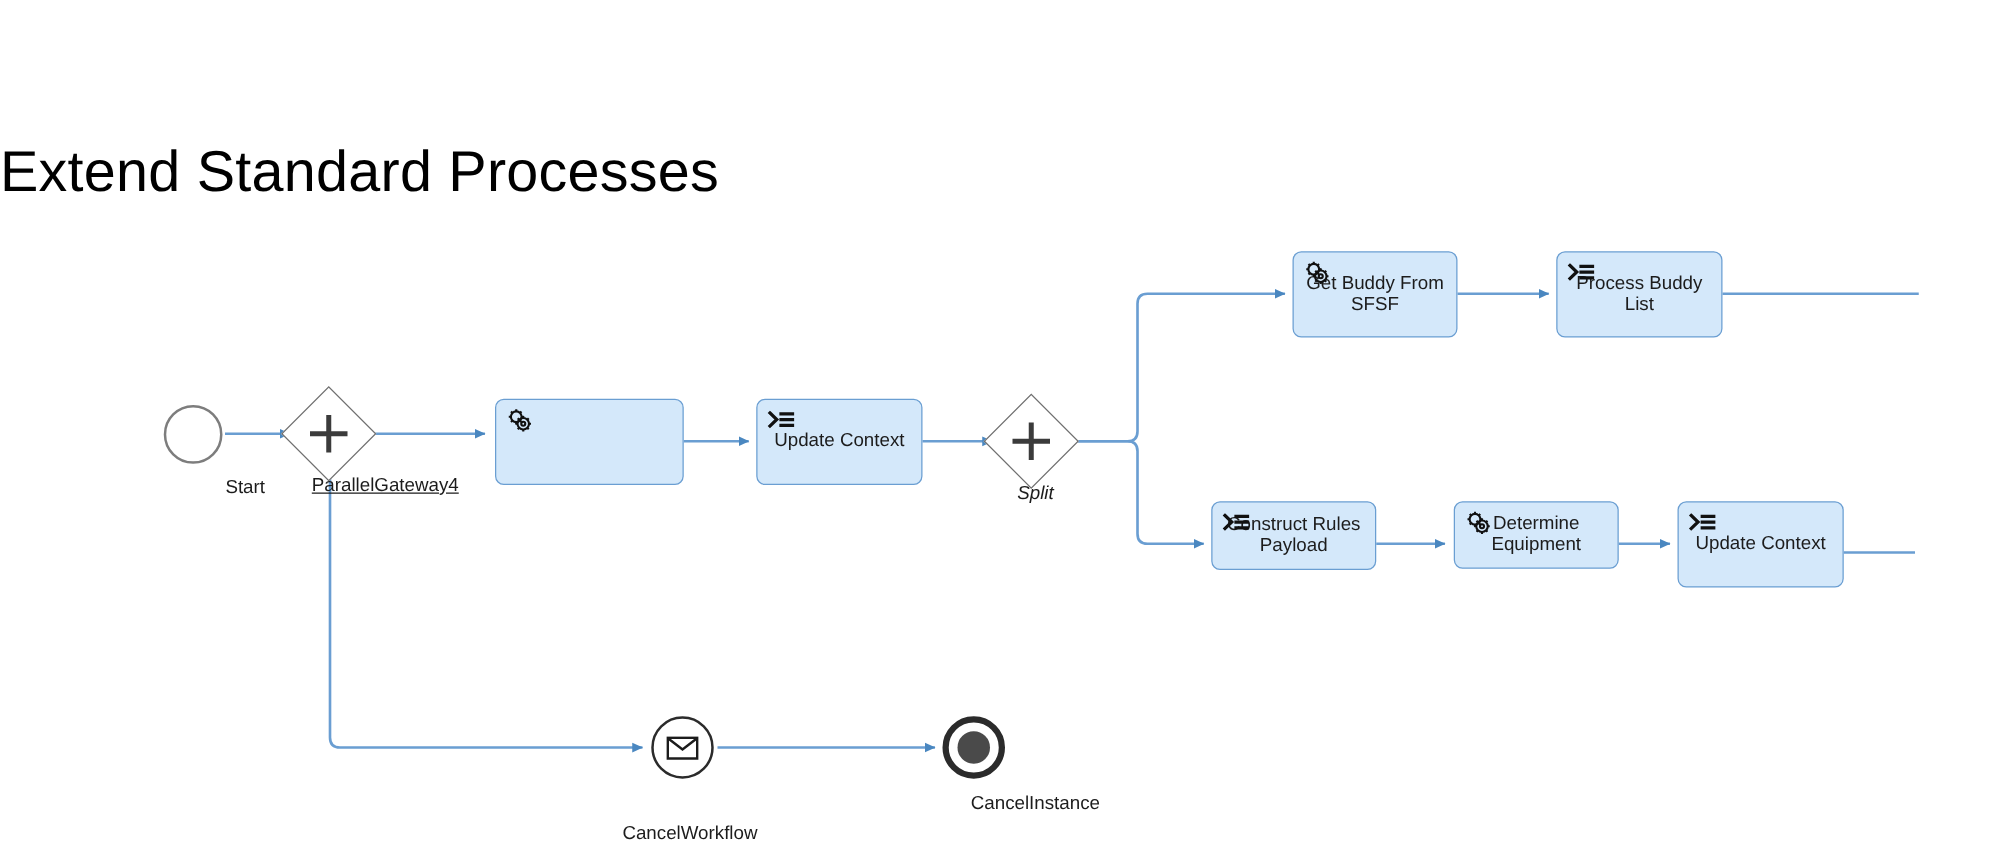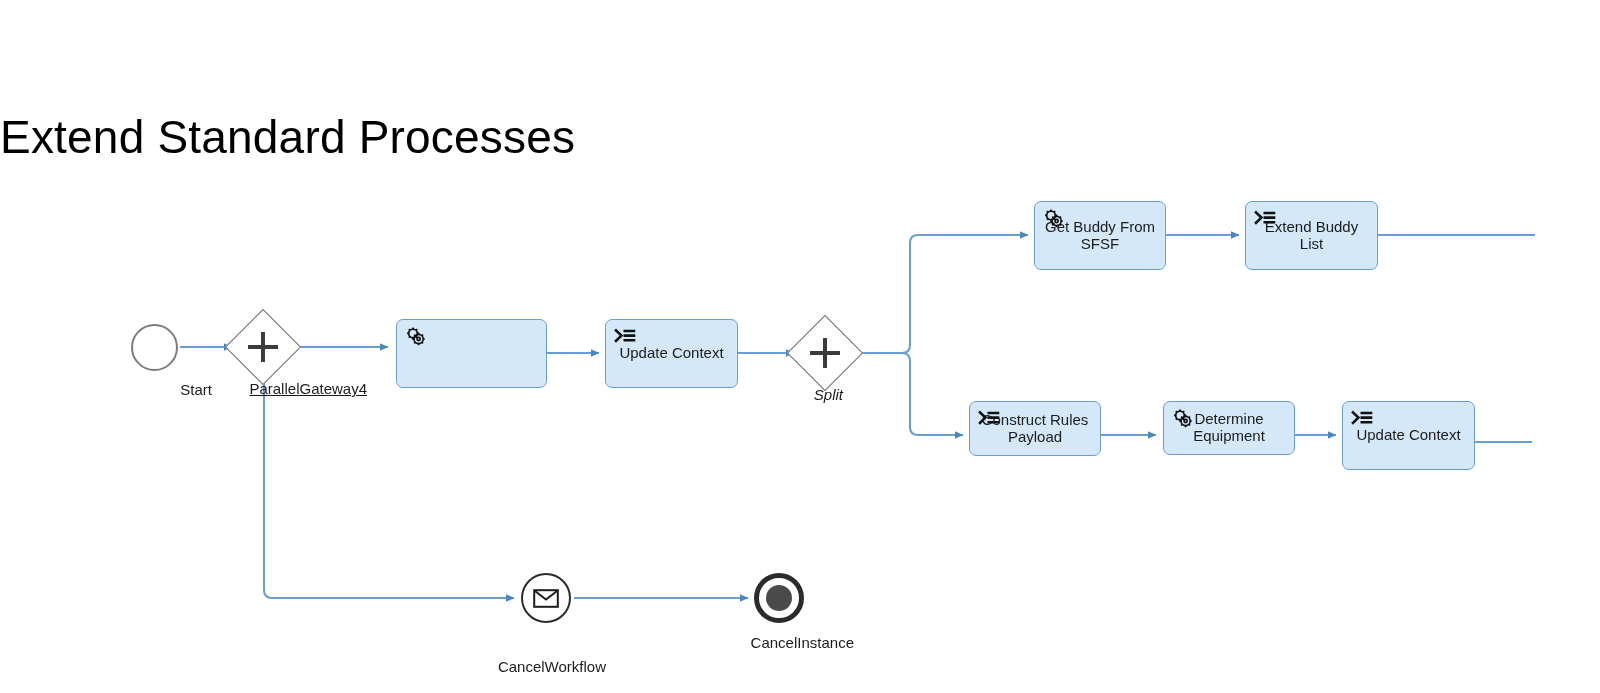--- a/index.html
+++ b/index.html
@@ -195,21 +195,21 @@
     <svg width="26" height="19" viewBox="0 0 26 19">
       <rect x="1.2" y="1.2" width="23.6" height="16.6" fill="#ffffff" stroke="#1c1c1c" stroke-width="2"></rect>
       <path d="M1.6,1.8 L13,10.6 L24.4,1.8" fill="none" stroke="#1c1c1c" stroke-width="2"></path>
     </svg>
   </div>
   <div class="ext-label" style="left:486px; top:658px; width:120px;">CancelWorkflow</div>
 
   <div class="event terminate" style="left:754px; top:573px; width:50px; height:50px;">
     <div class="terminate-dot"></div>
   </div>
-  <div class="ext-label" style="left:734px; top:634px; width:120px;">CancelInstance</div>
+  <div class="ext-label" style="left:760px; top:634px; width:120px;">CancelInstance</div>
 
   <div class="gateway" style="left:236px; top:320px;"></div>
   <div class="gateway-plus" style="left:248px; top:332px; width:30px; height:30px;"></div>
   <div class="ext-label" style="left:183px; top:380px; width:184px;text-decoration:underline;">ParallelGateway4</div>
 
   <div class="gateway" style="left:798px; top:326px;"></div>
   <div class="gateway-plus" style="left:810px; top:338px; width:30px; height:30px;"></div>
   <div class="ext-label" style="left:743px; top:386px; width:100px;font-style:italic;">Split</div>
 
   <div class="task" style="left:396px; top:319px; width:151px; height:69px;">
@@ -248,21 +248,21 @@
 SFSF</span>
   </div>
 
   <div class="task" style="left:1245px; top:201px; width:133px; height:69px;">
     <svg class="task-icon" viewBox="0 0 24 24">
       <g stroke="#111111" stroke-width="2.6" stroke-linecap="square" fill="none">
         <path d="M3,5.4 L8.4,10.6 L3,15.8"></path>
         <path d="M11.8,6.0 L21,6.0 M11.8,10.6 L21,10.6 M11.8,15.2 L21,15.2"></path>
       </g>
     </svg>
-    <span class="task-label">Extend Buddy
+    <span class="task-label">Process Buddy
 List</span>
   </div>
 
   <div class="task" style="left:969px; top:401px; width:132px; height:55px;">
     <svg class="task-icon" viewBox="0 0 24 24">
       <g stroke="#111111" stroke-width="2.6" stroke-linecap="square" fill="none">
         <path d="M3,5.4 L8.4,10.6 L3,15.8"></path>
         <path d="M11.8,6.0 L21,6.0 M11.8,10.6 L21,10.6 M11.8,15.2 L21,15.2"></path>
       </g>
     </svg>

